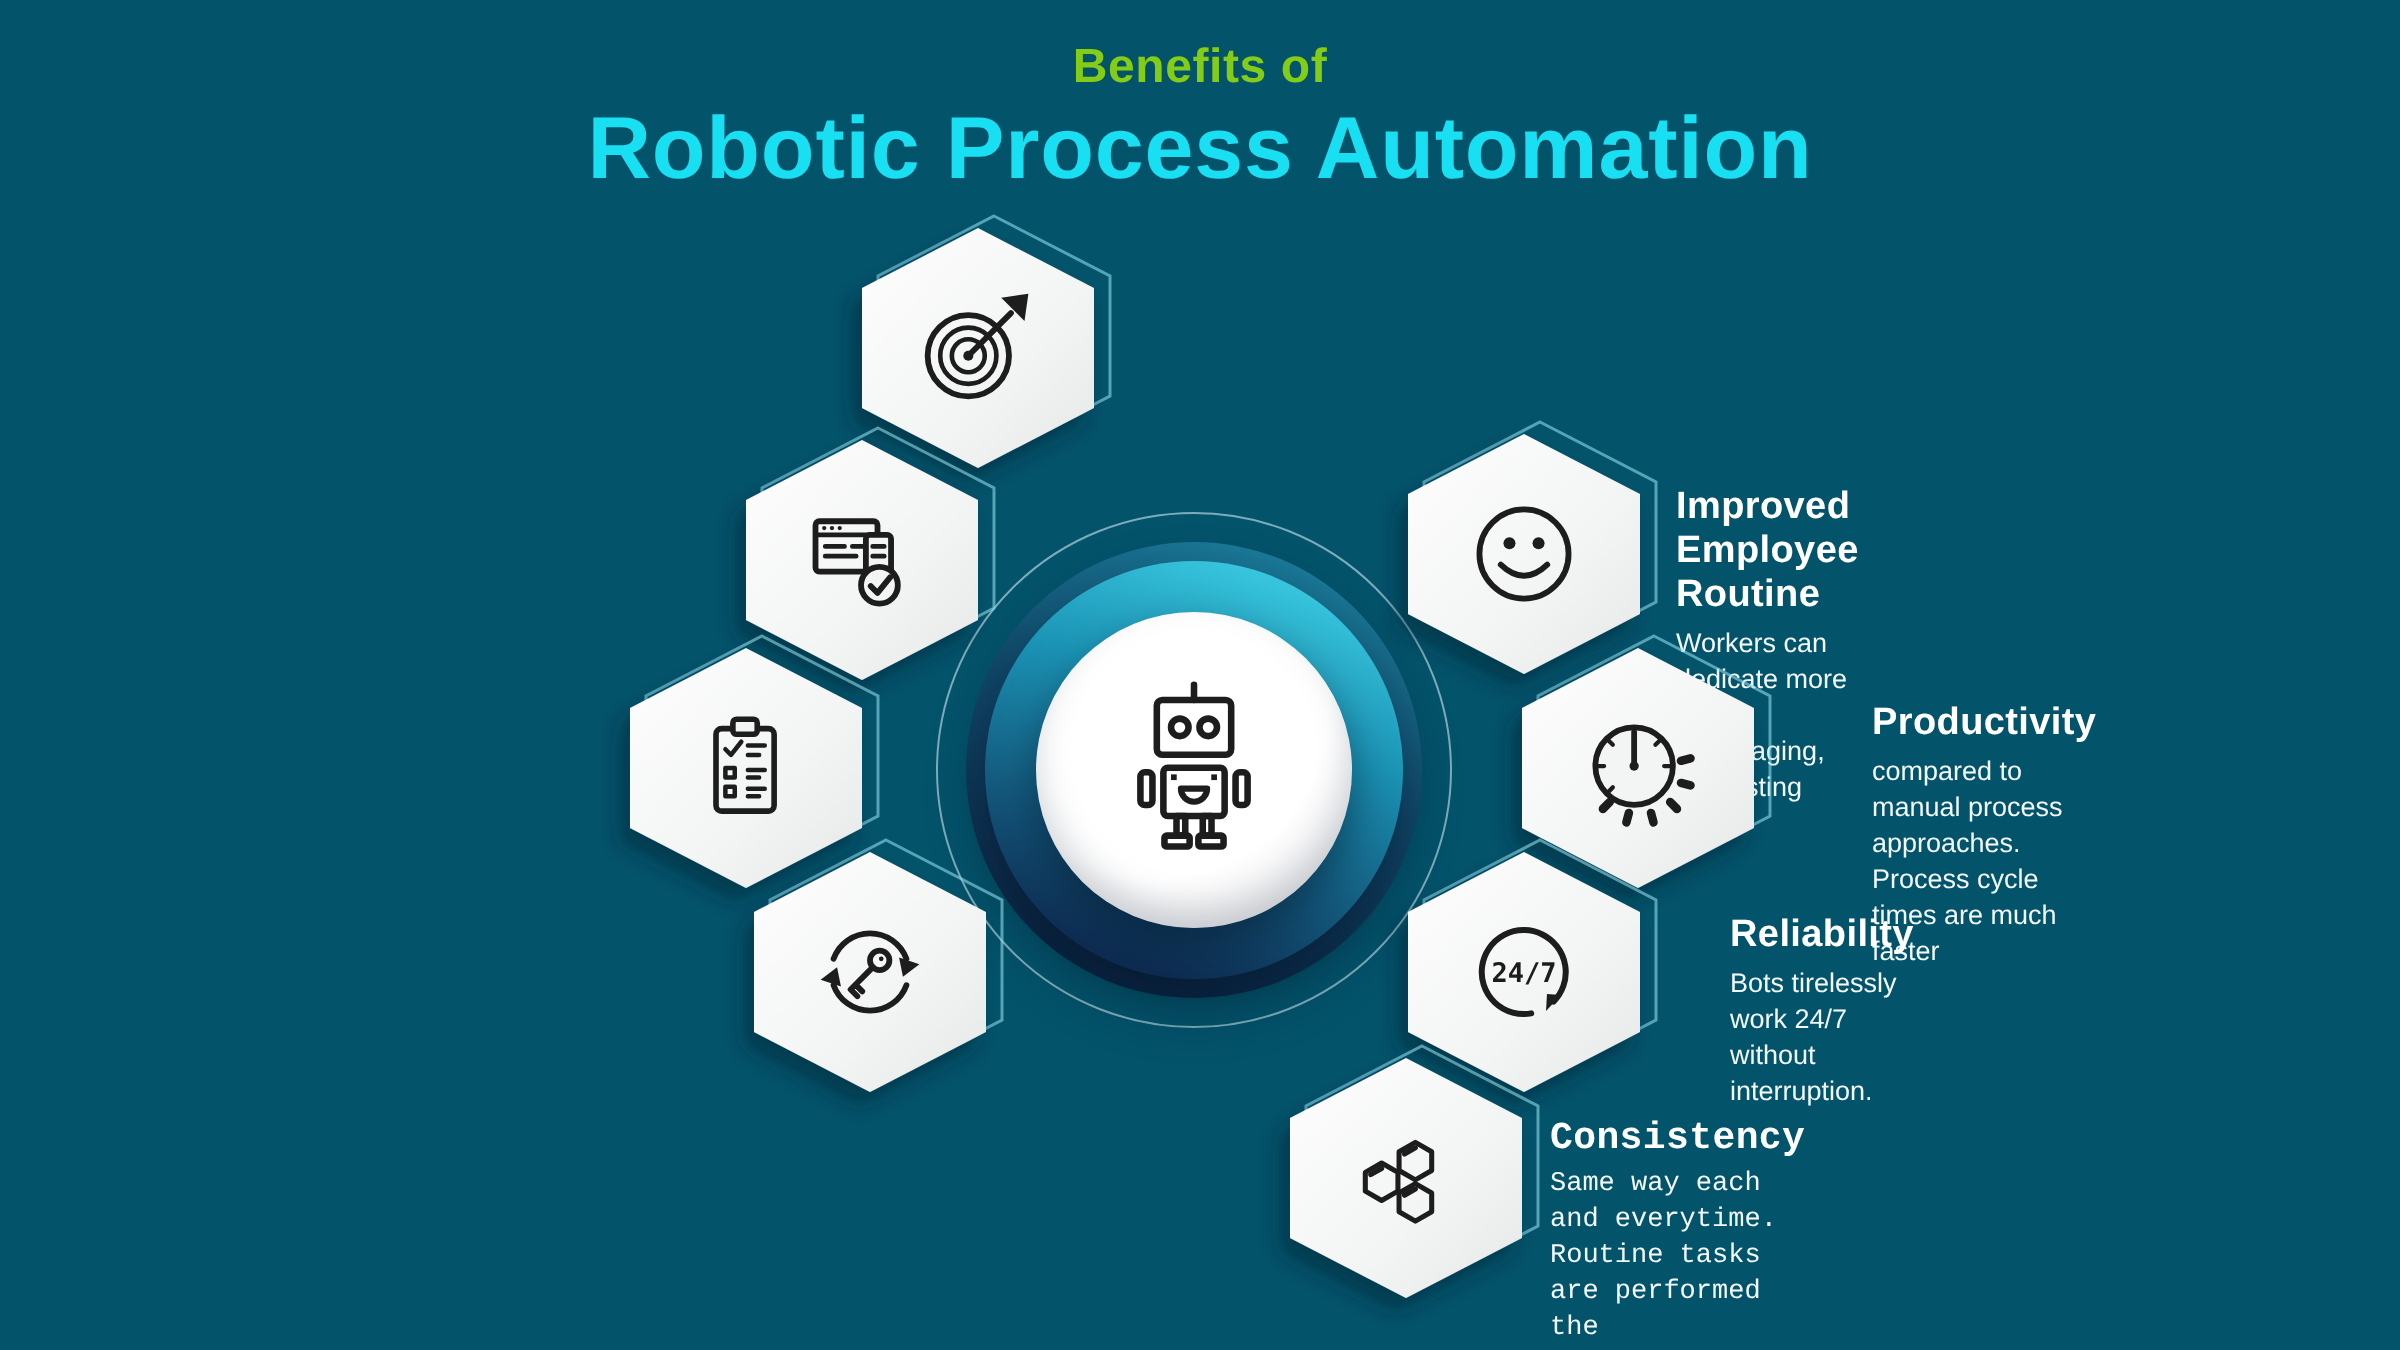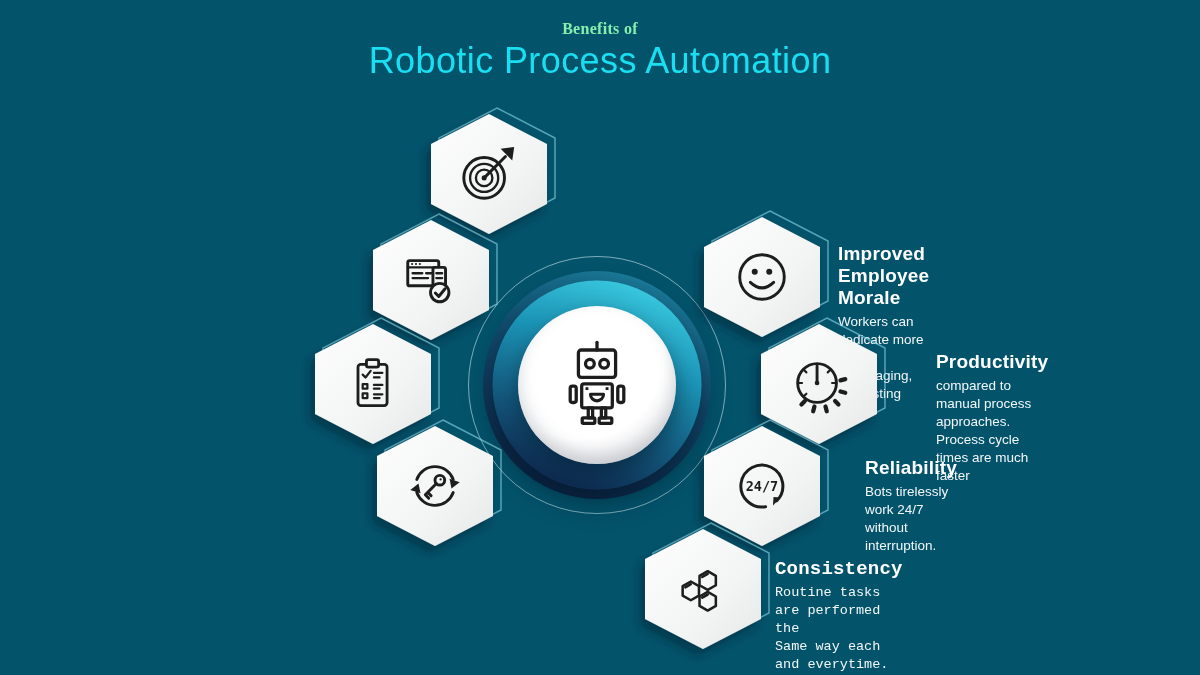--- a/index.html
+++ b/index.html
@@ -4,22 +4,22 @@
 <style>
   html,body{margin:0;padding:0;background:#022e3d;}
   .stage{
     position:relative;width:1200px;height:675px;overflow:hidden;
     background:#03536b;
     font-family:"Liberation Sans", sans-serif;
     -webkit-font-smoothing:antialiased;
   }
   
   .hdr{position:absolute;top:20px;left:0;width:100%;text-align:center;z-index:5;}
-  .hdr-sub{color:#86efac;font-size:16px;font-weight:700;letter-spacing:.3px;font-family:Liberation Serif, serif;}
-  .hdr-title{margin:2px 0 12px;color:#18dff2;font-size:36px;font-weight:400;letter-spacing:.4px;}
+  .hdr-sub{color:#84cc16;font-size:24px;font-weight:700;letter-spacing:.3px;}
+  .hdr-title{margin:2px 0 12px;color:#18dff2;font-size:44px;font-weight:700;letter-spacing:.4px;}
 
   
   .hub{position:absolute;left:597px;top:385px;z-index:1;}
   .hub > div{position:absolute;border-radius:50%;transform:translate(-50%,-50%);}
   .ring-outline{width:256px;height:256px;border:1.5px solid rgba(225,246,251,.55);background:transparent;}
   .ring-outer{width:228px;height:228px;background:linear-gradient(200deg,#1c85a3 4%,#11496b 45%,#0d2747 86%);}
   .ring-main{width:209px;height:209px;background:linear-gradient(200deg,#41d6ea 2%,#1b93b5 38%,#0e2c52 88%);box-shadow:0 12px 28px rgba(1,16,30,.45);}
   .hub-core{
     width:158px;height:158px;display:flex;align-items:center;justify-content:center;
     background:radial-gradient(circle at 38% 30%,#ffffff 58%,#ececee 80%,#d8dadc 100%);
@@ -191,21 +191,21 @@
         <polygon points="75,20 133,50 133,110 75,140 17,110 17,50" fill="url(#hexGrad)" filter="url(#hexShadow)"></polygon>
       </svg>
     </div>
     <svg class="icon" width="62" height="62" viewBox="0 0 64 64">
       <circle class="ic" cx="32" cy="32" r="23"></circle>
       <circle class="icf" cx="24.5" cy="26.5" r="3.1"></circle>
       <circle class="icf" cx="39.5" cy="26.5" r="3.1"></circle>
       <path class="ic" d="M20,37.5 Q32,49 44,37.5"></path>
     </svg>
     <div class="tx right">
-      <div class="t">Improved Employee Morale</div>
+      <div class="t">Improved Employee Routine</div>
       <div class="d">Workers can dedicate more time</div>
       <div class="d">to engaging, Interesting work.</div>
     </div>
   </div>
 
   <div class="benefit b6">
     <div class="hexwrap">
       <svg width="150" height="160" viewBox="0 0 150 160">
         <polygon points="75,20 133,50 133,110 75,140 17,110 17,50" transform="translate(8,-6)" fill="none" stroke="rgba(141,219,232,.6)" stroke-width="1.5"></polygon>
         <polygon points="75,20 133,50 133,110 75,140 17,110 17,50" fill="url(#hexGrad)" filter="url(#hexShadow)"></polygon>
@@ -269,18 +269,18 @@
         <polygon points="19,24 27.7,29 27.7,39 19,44 10.3,39 10.3,29"></polygon>
         <polygon points="37,13 45.7,18 45.7,28 37,33 28.3,28 28.3,18"></polygon>
         <polygon points="37,35 45.7,40 45.7,50 37,55 28.3,50 28.3,40"></polygon>
         <path d="M13.2,30.2 L19,26.9"></path>
         <path d="M31.2,19.2 L37,15.9"></path>
         <path d="M31.2,41.2 L37,37.9"></path>
       </g>
     </svg>
     <div class="tx right">
       <div class="t">Consistency</div>
+      <div class="d">Same way each and everytime.</div>
       <div class="d">Routine tasks are performed the</div>
-      <div class="d">Same way each and everytime.</div>
     </div>
   </div>
 
 </div>
 
 </body></html>

